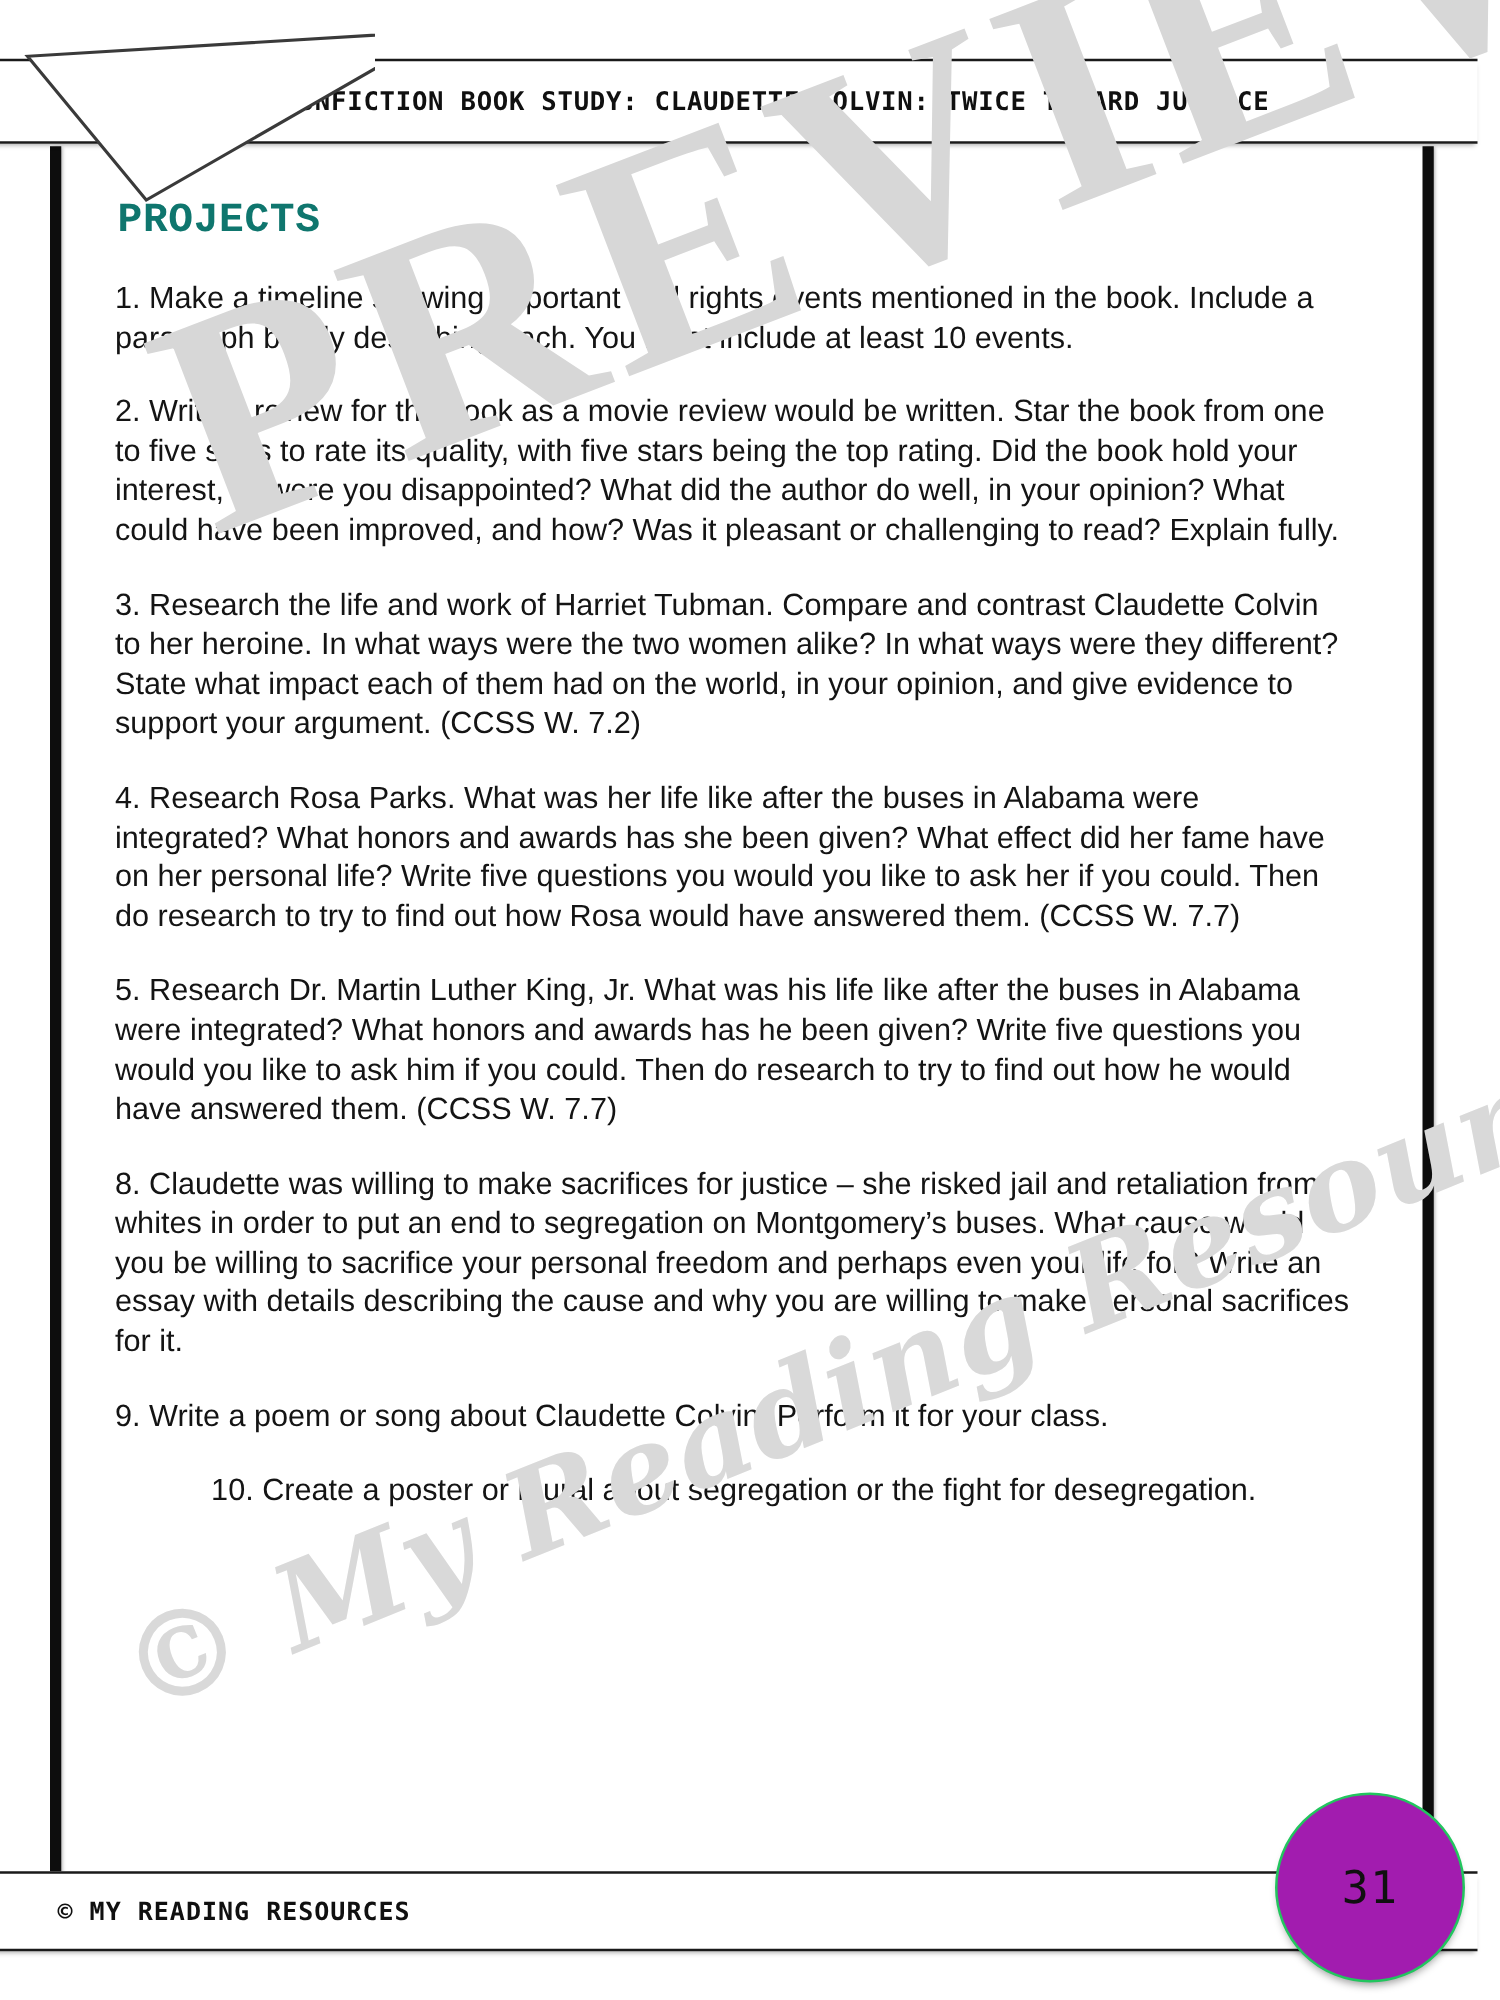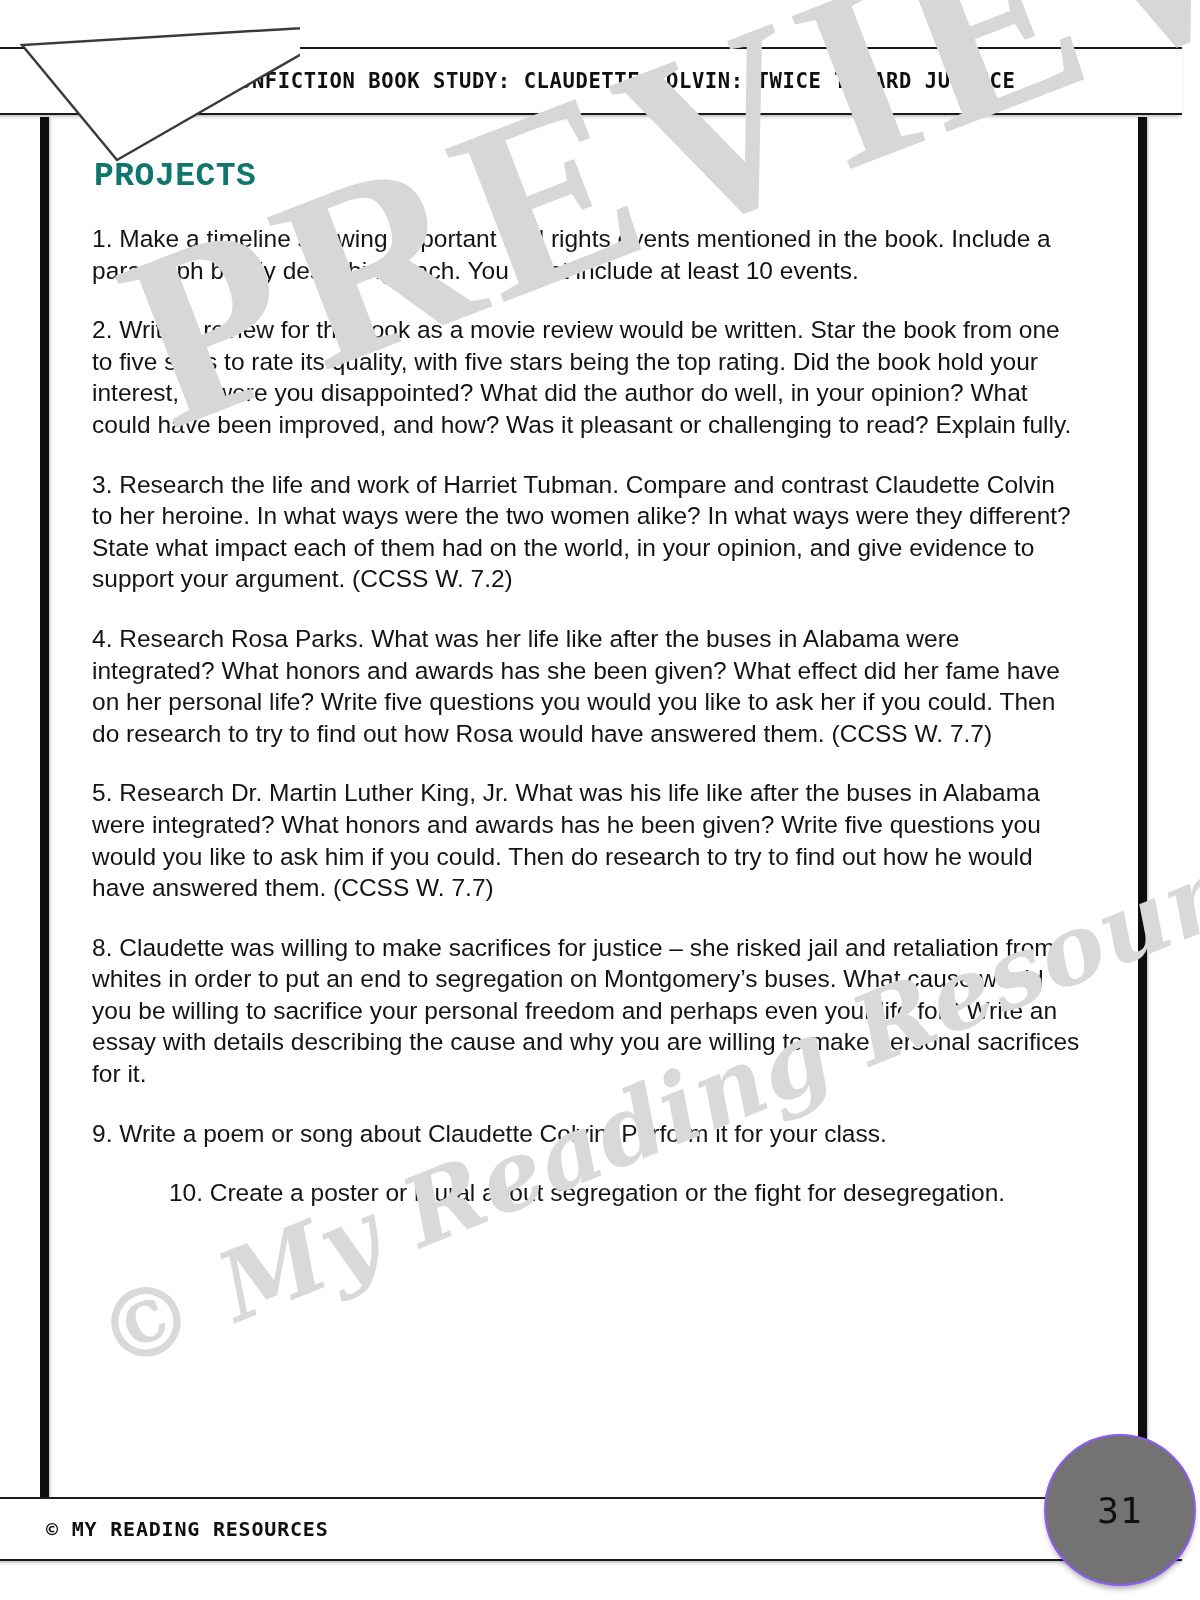--- a/index.html
+++ b/index.html
@@ -166,27 +166,27 @@
     font-weight: bold;
     font-size: 20px;
     letter-spacing: 0.8px;
     color: #101010;
     white-space: nowrap;
   }
 
   
   #page-number-badge {
     position: absolute;
-    left: 1044px;
+    left: 1020px;
     top: 1434px;
     width: 152px;
     height: 152px;
     border-radius: 50%;
-    background: #737373;
-    border: 2px solid #8b5cf6;
+    background: #a21caf;
+    border: 2px solid #22c55e;
     box-sizing: border-box;
     display: flex;
     align-items: center;
     justify-content: center;
     z-index: 7;
     box-shadow: 0 5px 7px -3px rgba(0,0,0,0.40);
   }
 
   #page-number {
     font-family: "DejaVu Sans Mono", "Liberation Mono", monospace;

